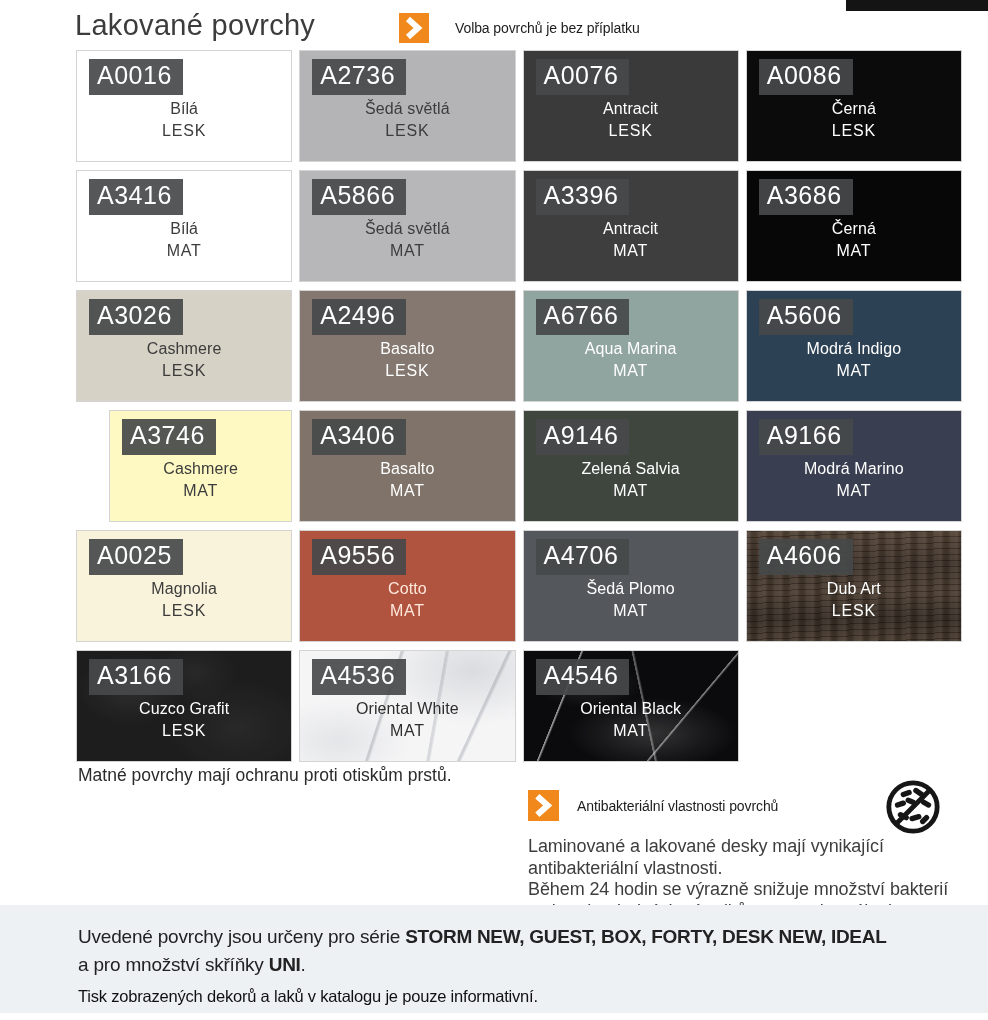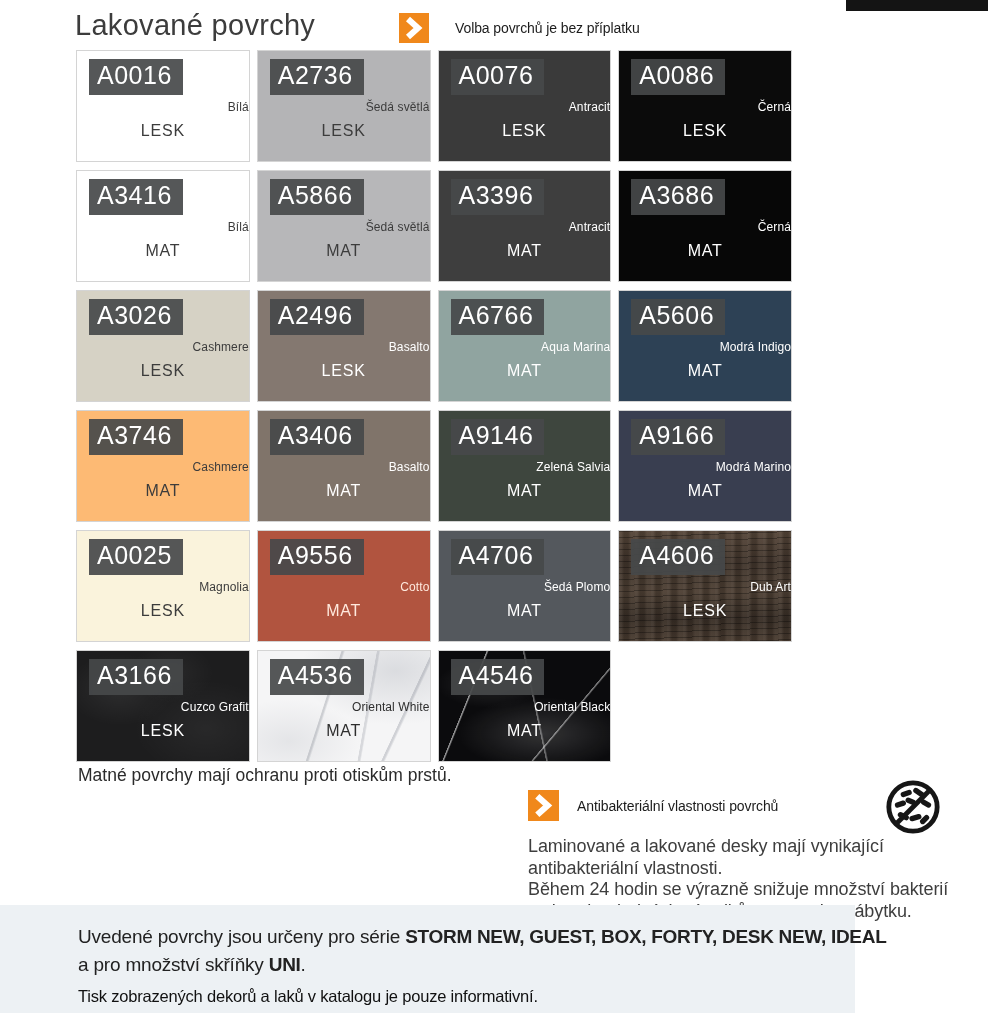--- a/index.html
+++ b/index.html
@@ -18,34 +18,34 @@
   .title{
     position:absolute;left:75px;top:9px;
     font-size:29px;font-weight:400;color:#3c3c3c;letter-spacing:0.3px;
   }
   .top-note{position:absolute;left:399px;top:13px;display:flex;align-items:center;}
   .chip-icon{width:30px;height:30px;flex:0 0 auto;display:block;}
   .top-note .label{margin-left:26px;font-size:14px;color:#1c1c1c;letter-spacing:-0.1px;}
 
   
   .grid{
-    position:absolute;left:76px;top:50px;width:716px;
+    position:absolute;left:76px;top:50px;width:886px;
     display:grid;grid-template-columns:repeat(4,1fr);
     column-gap:7px;row-gap:8px;grid-auto-rows:112px;
   }
   .swatch{
     position:relative;border:1px solid #d4d4d4;box-sizing:border-box;
   }
   .code-badge{
     position:absolute;left:12px;top:8px;
     background:rgba(70,73,74,0.92);
     color:#ffffff;font-size:25px;font-weight:500;letter-spacing:0.5px;
     padding:3px 11px 5px 8px;line-height:1.1;
   }
-  .swatch .name{position:absolute;left:0;right:0;top:49px;text-align:right;font-size:12px;letter-spacing:0.1px;}
+  .swatch .name{position:absolute;left:0;right:0;top:49px;text-align:center;font-size:16px;letter-spacing:0.1px;}
   .swatch .finish{position:absolute;left:0;right:0;top:71px;text-align:center;font-size:16px;letter-spacing:0.8px;}
 
   
   .tx-wood{
     background:
       repeating-linear-gradient(178deg, rgba(0,0,0,0.30) 0 1px, rgba(0,0,0,0) 1px 6px),
       repeating-linear-gradient(90deg, rgba(255,255,255,0.06) 0 2px, rgba(0,0,0,0.14) 5px 9px, rgba(255,255,255,0.04) 12px 16px),
       linear-gradient(180deg,#564639 0%,#41352c 30%,#4e4034 55%,#382e26 80%,#4a3c31 100%);
   }
   .tx-grafit{
@@ -81,21 +81,21 @@
   .anti-head{display:flex;align-items:center;}
   .anti-head .chip-icon{width:31px;height:31px;}
   .anti-head .heading{margin-left:18px;font-size:14px;color:#1c1c1c;letter-spacing:-0.1px;}
   .anti .body{
     margin-top:15px;font-size:18px;line-height:21.5px;color:#3e3e3e;
     white-space:pre-line;letter-spacing:-0.1px;
   }
   .bacteria{position:absolute;left:884px;top:778px;width:58px;height:58px;color:#161616;}
 
   
-  .band{position:absolute;left:0;top:905px;width:855px;height:108px;background:#edf1f4;}
+  .band{position:absolute;left:0;top:905px;width:988px;height:108px;background:#edf1f4;}
   .band .series{
     position:absolute;left:78px;top:18px;width:840px;
     font-size:19px;line-height:28px;color:#222222;letter-spacing:-0.2px;
   }
   .band .series b{font-weight:700;letter-spacing:-0.3px;}
   .band .print-note{
     position:absolute;left:78px;top:82px;font-size:16.5px;color:#111111;letter-spacing:-0.2px;
   }
 </style>
 </head>
@@ -169,21 +169,21 @@
       <div class="swatch" style="background: rgb(144, 164, 160); color: rgb(255, 255, 255);">
         <div class="code-badge">A6766</div>
         <div class="name">Aqua Marina</div>
         <div class="finish">MAT</div>
       </div>
       <div class="swatch" style="background: rgb(45, 65, 85); color: rgb(255, 255, 255);">
         <div class="code-badge">A5606</div>
         <div class="name">Modrá Indigo</div>
         <div class="finish">MAT</div>
       </div>
-      <div class="swatch" style="background: #fdba74; color: rgb(60, 60, 60);">
+      <div class="swatch" style="background: #fef9c3; color: rgb(60, 60, 60); margin-left: 33px;">
         <div class="code-badge">A3746</div>
         <div class="name">Cashmere</div>
         <div class="finish">MAT</div>
       </div>
       <div class="swatch" style="background: rgb(128, 116, 106); color: rgb(255, 255, 255);">
         <div class="code-badge">A3406</div>
         <div class="name">Basalto</div>
         <div class="finish">MAT</div>
       </div>
       <div class="swatch" style="background: rgb(62, 70, 62); color: rgb(255, 255, 255);">

